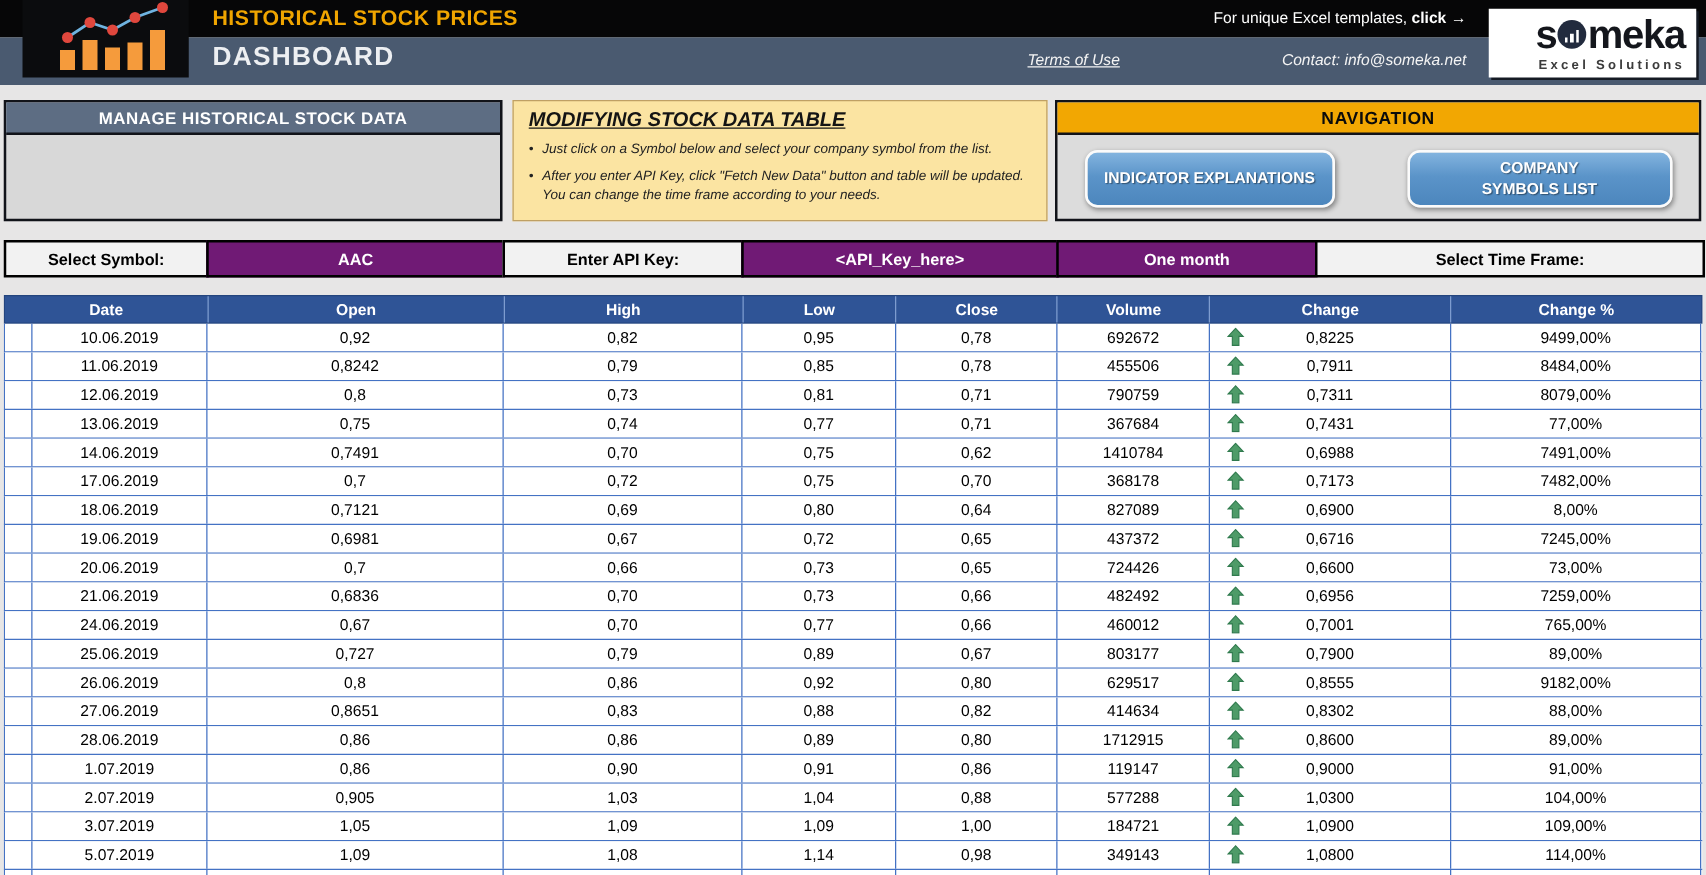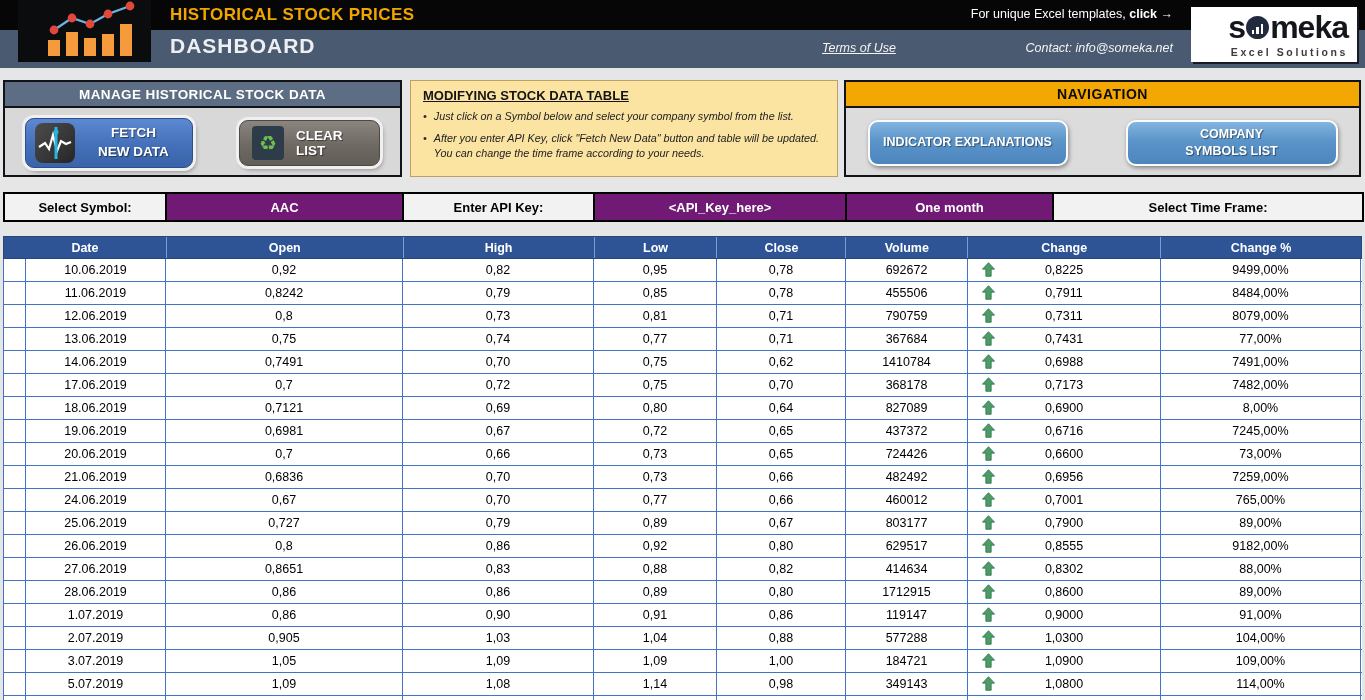--- a/index.html
+++ b/index.html
@@ -36,21 +36,21 @@
     display:flex;align-items:center;padding:0 9px;gap:9px;box-sizing:border-box;}
   .fetch-icon{width:40px;height:40px;border-radius:8px;background:linear-gradient(135deg,#4C4C4C,#262626);flex:0 0 auto;}
   .btn-fetch-label{flex:1;text-align:center;color:#FFF;font-weight:bold;font-size:13.5px;line-height:1.35;text-shadow:1px 1px 1px rgba(0,0,0,.5);}
   .btn-clear{width:152px;height:46px;border-radius:9px;cursor:pointer;
     background:linear-gradient(180deg,#8B8580 0%,#6F6964 55%,#635D58 100%);
     border:1px solid #4E4945;box-shadow:0 0 0 3px #F0F0F0,2px 3px 5px rgba(0,0,0,.45);
     display:flex;align-items:center;padding:0 12px;gap:12px;box-sizing:border-box;}
   .clear-icon{width:32px;height:34px;border-radius:4px;background:#2E3B49;color:#6FBF4F;font-size:20px;display:flex;align-items:center;justify-content:center;flex:0 0 auto;}
   .btn-clear-label{color:#FFF;font-weight:bold;font-size:13.5px;text-shadow:1px 1px 1px rgba(0,0,0,.5);}
   .note-box{position:absolute;left:410px;top:80px;width:428px;height:97px;background:#FBE4A2;border:1px solid #BFA064;box-sizing:border-box;padding:7px 12px 0 12px;}
-  .note-title{font-size:13px;font-weight:bold;text-decoration:underline;color:#141414;}
+  .note-title{font-size:16px;font-weight:bold;font-style:italic;text-decoration:underline;color:#141414;}
   .bullet{display:flex;gap:7px;margin-top:6px;font-size:10.8px;font-style:italic;color:#222;line-height:1.45;}
   .bullet::before{content:"•";flex:0 0 auto;}
   .panel-nav{left:844px;width:517px;height:97px;background:#DCDCDC;}
   .nav-header{height:24px;background:#F2A702;border-bottom:2px solid #111319;display:flex;align-items:center;justify-content:center;color:#0B0B0B;font-weight:bold;font-size:14px;letter-spacing:.5px;}
   .nav-body{height:69px;display:flex;align-items:center;justify-content:center;gap:58px;}
   .btn-nav{border-radius:10px;cursor:pointer;color:#FFF;font-weight:bold;font-size:12.5px;line-height:1.3;
     background:linear-gradient(180deg,#83B4DF 0%,#5B94C9 45%,#4C86BD 100%);
     border:2px solid #FBFBFB;box-shadow:1px 2px 4px rgba(0,0,0,.4);
     display:flex;flex-direction:column;align-items:center;justify-content:center;text-shadow:1px 1px 1px rgba(0,0,0,.45);text-align:center;box-sizing:border-box;}
   .btn-nav1{width:200px;height:46px;align-items:center;}
@@ -115,39 +115,20 @@
         <i style="height:7px"></i>
         <i style="height:10px"></i>
       </span>
       <span>meka</span>
   </div>
   <div class="brand-sub">Excel Solutions</div>
 </div>
 
 <div class="panel panel-manage">
   <div class="pm-header">MANAGE HISTORICAL STOCK DATA</div>
-  <div class="pm-body">
-    <div class="btn-fetch">
-      <div class="fetch-icon">
-        <svg width="40" height="40" viewBox="0 0 40 40">
-          <polyline points="4,24 10,20 14,26 18,12 22,28 26,18 31,21 36,19" fill="none" stroke="#FFFFFF" stroke-width="2.2"></polyline>
-          <line x1="21" y1="4" x2="21" y2="36" stroke="#24B7E6" stroke-width="3"></line>
-          <circle cx="21" cy="9" r="2.5" fill="#24B7E6"></circle>
-        </svg>
-      </div>
-      <div class="btn-fetch-label">
-        <div>FETCH</div>
-        <div>NEW DATA</div>
-      </div>
-    </div>
-    <div class="btn-clear">
-      <div class="clear-icon">♻</div>
-      <div class="btn-clear-label">CLEAR LIST</div>
-    </div>
-  </div>
 </div>
 
 <div class="note-box">
   <div class="note-title">MODIFYING STOCK DATA TABLE</div>
   <div class="bullet">Just click on a Symbol below and select your company symbol from the list.</div>
   <div class="bullet">After you enter API Key, click "Fetch New Data" button and table will be updated. You can change the time frame according to your needs.</div>
 </div>
 
 <div class="panel panel-nav">
   <div class="nav-header">NAVIGATION</div>

